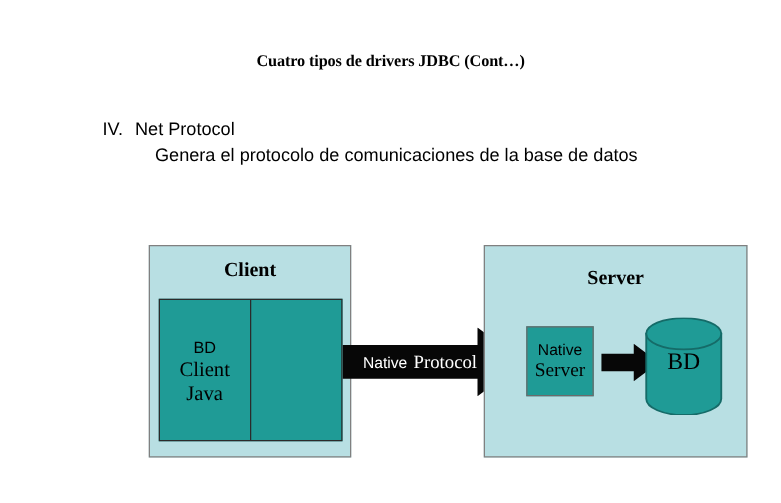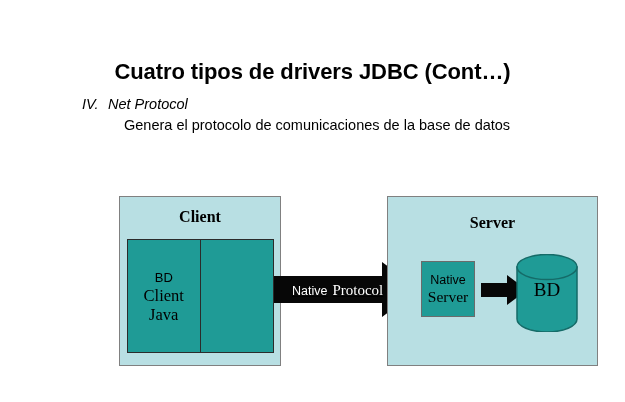--- a/index.html
+++ b/index.html
@@ -16,44 +16,42 @@
     color: #000000;
   }
 
   
   #slide-title {
     position: absolute;
     left: 0;
     top: 41px;
     width: 625px;
     text-align: center;
-    font-family: Liberation Sans, sans-serif;
+    font-family: Liberation Serif, serif;
     font-weight: bold;
-    font-size: 22px;
+    font-size: 13px;
     letter-spacing: -0.1px;
     color: #000000;
     white-space: nowrap;
-    margin-top: 18px;
   }
 
   
   #body-block {
     position: absolute;
     left: 82px;
     top: 94px;
     width: 470px;
     font-family: "Liberation Sans", sans-serif;
     font-size: 14.5px;
     line-height: 21px;
     color: #000000;
   }
   #body-block .line-heading {
     display: block;
     white-space: nowrap;
-    font-style: italic;
   }
   #body-block .numeral {
     display: inline-block;
     width: 26px;
   }
   #body-block .body-desc {
     display: block;
     margin-left: 42px;
     width: 444px;
   }
@@ -159,24 +157,25 @@
   #protocol-arrow {
     position: absolute;
     left: 274px;
     top: 262px;
     width: 145px;
     height: 55px;
   }
   #protocol-arrow svg { display: block; }
   #protocol-label {
     position: absolute;
-    left: 292px;
+    left: 276px;
     top: 281px;
     width: 120px;
     height: 18px;
+    text-align: center;
     white-space: nowrap;
     line-height: 18px;
     text-decoration: underline;
   }
   #protocol-label .lbl-sans {
     font-family: "Liberation Sans", sans-serif;
     font-size: 12.5px;
     color: #ffffff;
   }
   #protocol-label .lbl-serif {

